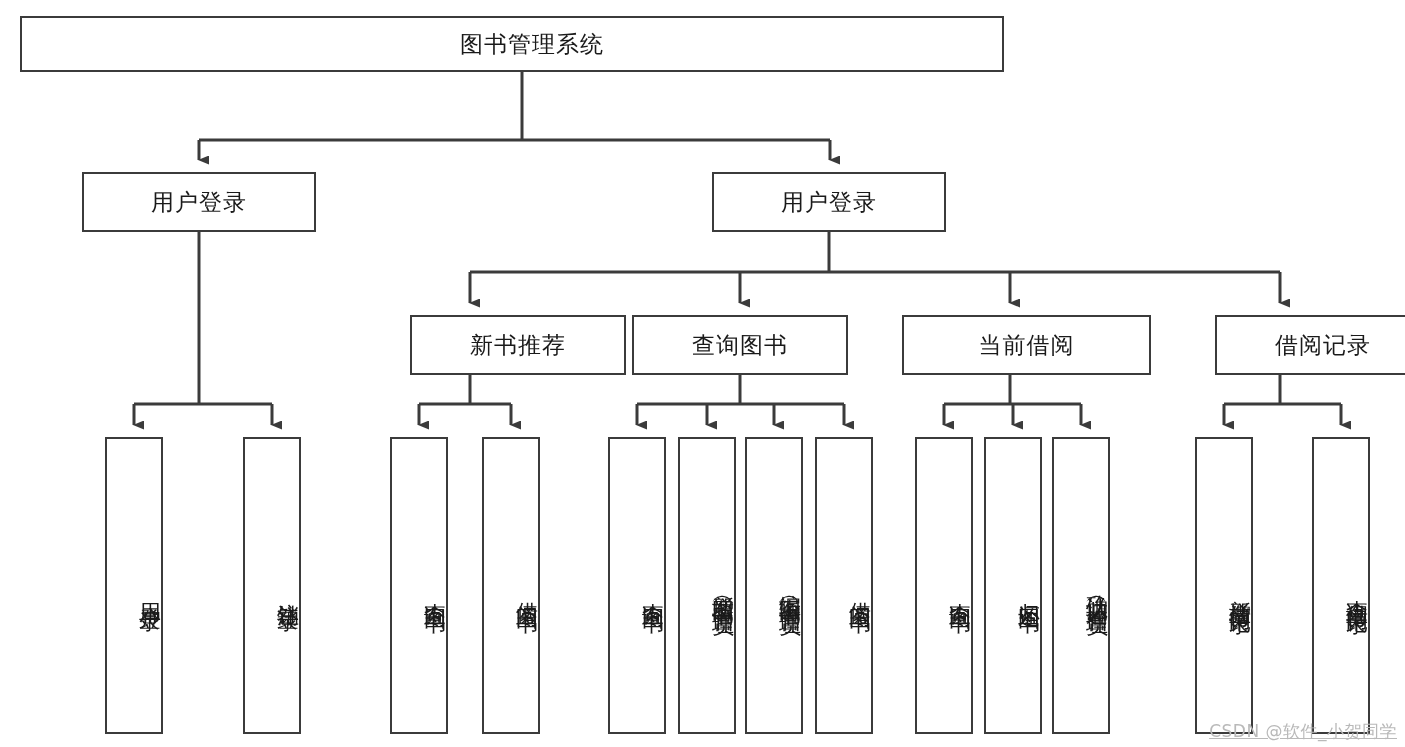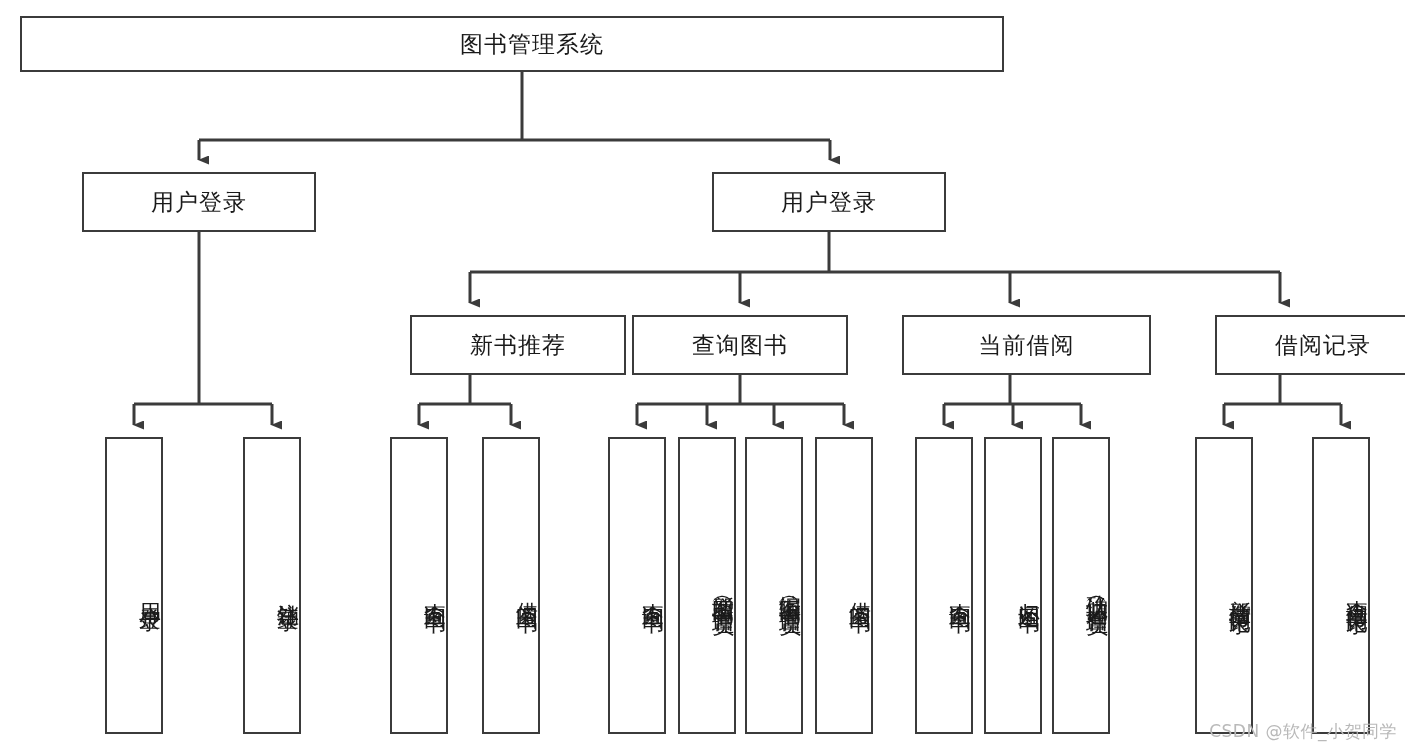--- a/index.html
+++ b/index.html
@@ -53,20 +53,21 @@
   }
   #watermark {
     position: absolute;
     right: 8px;
     bottom: 4px;
     font-size: 17px;
     color: #b9b9b9;
     white-space: nowrap;
     letter-spacing: 0.5px;
     pointer-events: none;
+    text-decoration: underline;
   }
 </style>
 </head>
 <body>
 
 <div id="canvas">
 
   <svg id="diagram-svg" viewBox="0 0 1405 747" xmlns="http://www.w3.org/2000/svg">
     <defs>
       <marker id="arrowhead" markerWidth="9" markerHeight="11" refX="4.5" refY="10" orient="auto" markerUnits="userSpaceOnUse">

